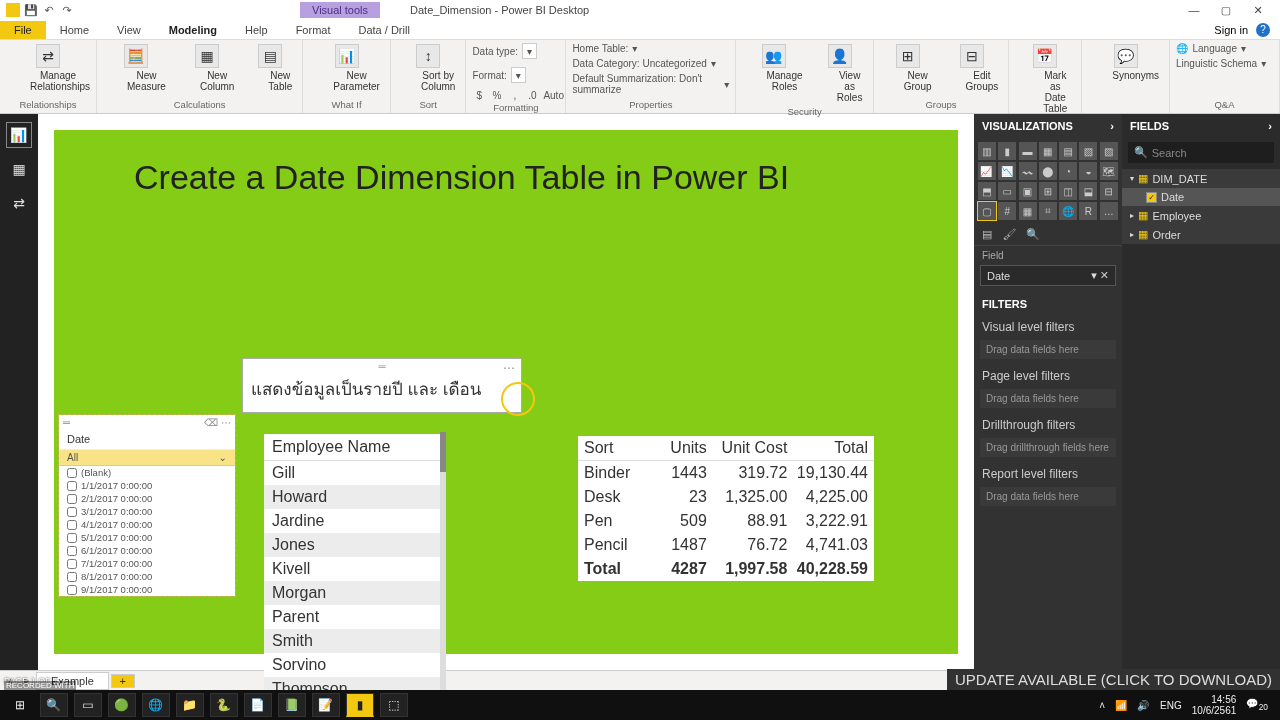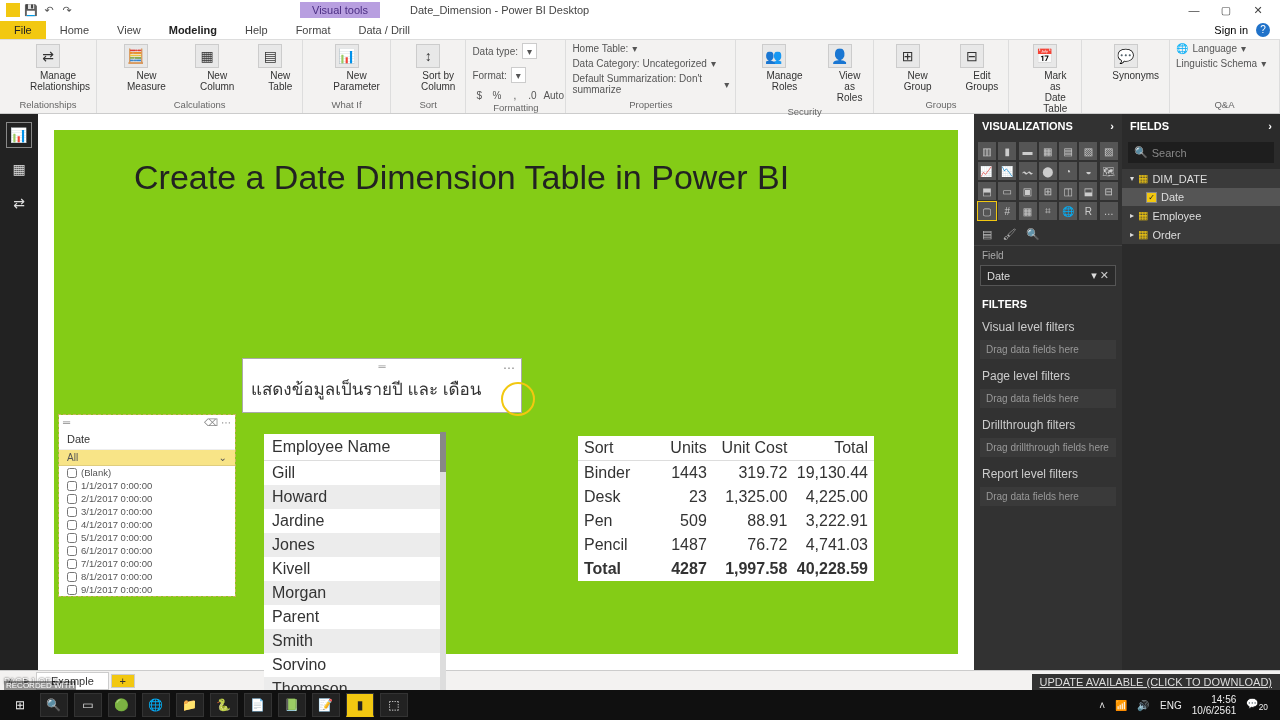--- a/index.html
+++ b/index.html
@@ -98,21 +98,21 @@
 .field-node.selected { background: #555; }
 .field-node .tri { font-size: 8px; }
 .field-node .tbl-ico { color: #f2c811; }
 .field-node .chk { width: 11px; height: 11px; border: 1px solid #888; display: inline-flex; align-items: center; justify-content: center; font-size: 8px; background: #f2c811; color: #222; }
 
 
 .page-tabs { height: 20px; background: #f3f2f1; border-top: 1px solid #ccc; display: flex; align-items: center; font-size: 11px; }
 .page-tabs .nav { width: 18px; text-align: center; color: #888; }
 .page-tabs .tab { padding: 2px 14px; border: 1px solid #ccc; background: #fff; color: #333; }
 .page-tabs .add { width: 24px; text-align: center; background: #f2c811; color: #333; margin-left: 2px; border: 1px solid #ccc; }
-.update-banner { position: absolute; right: 0; bottom: 30px; background: #323232; color: #ddd; font-size: 11px; padding: 2px 8px; text-decoration: underline; }
+.update-banner { position: absolute; right: 0; bottom: 30px; background: #323232; color: #ddd; font-size: 15px; padding: 2px 8px; }
 
 
 .taskbar { position: absolute; bottom: 0; left: 0; right: 0; height: 30px; background: #101010; display: flex; align-items: center; padding: 0 6px; gap: 6px; }
 .taskbar .tb { width: 28px; height: 24px; background: #222; border: 1px solid #333; display: flex; align-items: center; justify-content: center; color: #eee; font-size: 12px; }
 .taskbar .tb.win { background: transparent; border: none; }
 .taskbar .tb.active { border-bottom: 2px solid #f2c811; }
 .taskbar .tray { margin-left: auto; display: flex; align-items: center; gap: 10px; color: #eee; font-size: 10px; padding-right: 6px; }
 .taskbar .tray .clock { text-align: right; line-height: 1.1; }
 
 .page-indicator { position: absolute; bottom: 34px; left: 4px; color: #fff; font-size: 9px; text-shadow: 0 0 2px #000; }

